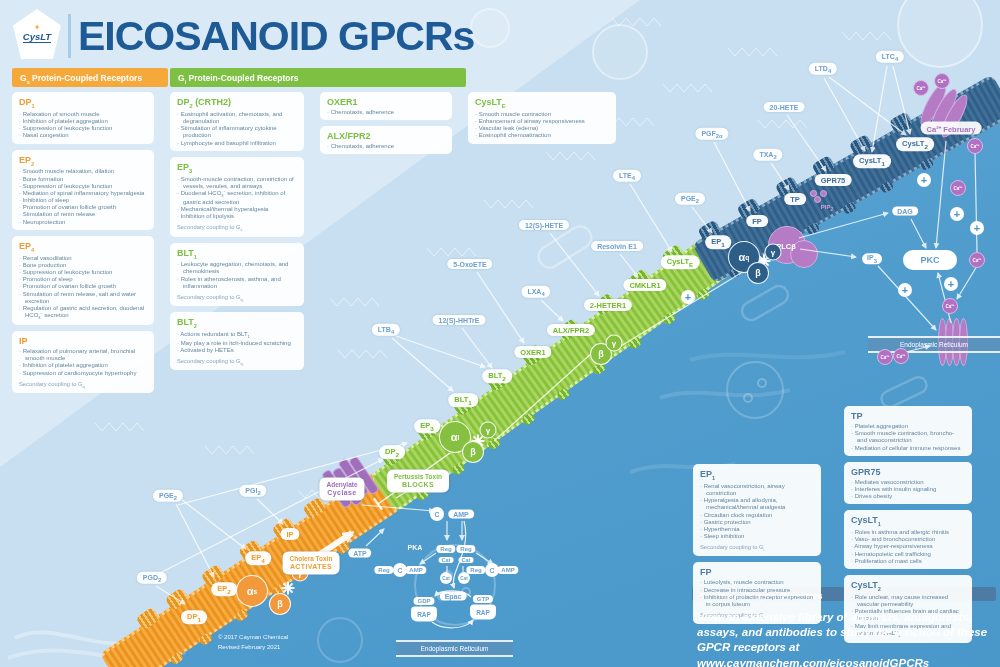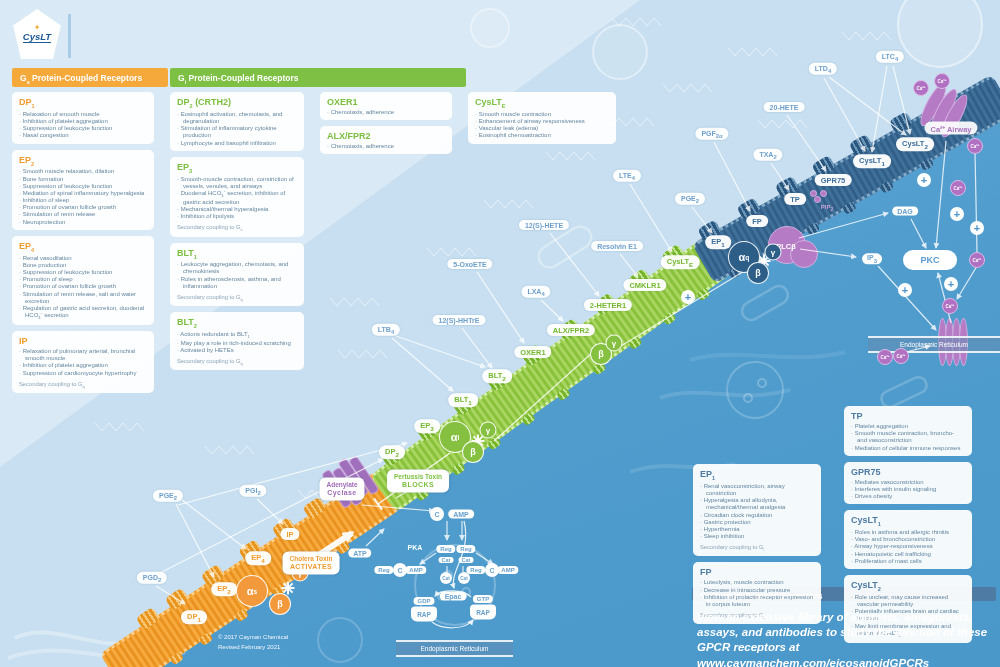--- a/index.html
+++ b/index.html
@@ -328,21 +328,21 @@
       <div class="pill p-gi" style="left: 571px; top: 330px;">ALX/FPR2</div>
       <div class="pill p-gi" style="left: 608px; top: 305px;">2-HETER1</div>
       <div class="pill p-gi" style="left: 645px; top: 285px;">CMKLR1</div>
       <div class="pill p-gi" style="left: 680px; top: 262px;">CysLT<sub>E</sub></div>
       <div class="pill p-gq" style="left: 718px; top: 242px;">EP<sub>1</sub></div>
       <div class="pill p-gq" style="left: 757px; top: 221px;">FP</div>
       <div class="pill p-gq" style="left: 795px; top: 199px;">TP</div>
       <div class="pill p-gq" style="left: 833px; top: 180px;">GPR75</div>
       <div class="pill p-gq" style="left: 872px; top: 161px;">CysLT<sub>1</sub></div>
       <div class="pill p-gq" style="left: 915px; top: 144px;">CysLT<sub>2</sub></div>
-      <div class="pill p-ca" style="left: 951px; top: 128px;">Ca²⁺ Airway</div>
+      <div class="pill p-ca" style="left: 951px; top: 128px;">Ca²⁺ February</div>
       <div class="node spill" style="left: 360px; top: 553px;">ATP</div>
       <div class="node ccirc" style="left: 437px; top: 514px;">C</div>
       <div class="node spill" style="left: 461px; top: 514px;">AMP</div>
       <div class="node ptxt" style="left: 415px; top: 547px;">PKA</div>
       <div class="node spill xs" style="left: 446px; top: 549px;">Reg</div>
       <div class="node spill xs" style="left: 466px; top: 549px;">Reg</div>
       <div class="node spill xxs" style="left: 446px; top: 560px;">Cat</div>
       <div class="node spill xxs" style="left: 466px; top: 560px;">Cat</div>
       <div class="node ccirc xs" style="left: 446px; top: 578px;">Cat</div>
       <div class="node ccirc xs" style="left: 464px; top: 578px;">Cat</div>
@@ -536,18 +536,19 @@
         <div class="blt">Potentially influences brain and cardiac function</div>
         <div class="blt">May limit membrane expression and action of CysLT<sub>1</sub></div>
       </div>
     </div>
 
   <div id="logo">
     <span class="star">✦</span>
     <span class="lg">CysLT</span>
   </div>
   <div id="divider"></div>
+  <div id="title">EICOSANOID GPCRs</div>
   <div id="promo">View an extensive library of agonists, antagonists, assays, and antibodies to study the function of these GPCR receptors at www.caymanchem.com/eicosanoidGPCRs</div>
   <div id="copyright">
     <div>© 2017 Cayman Chemical</div>
     <div>Revised February 2021</div>
   </div>
 </div>
 
 </body></html>

